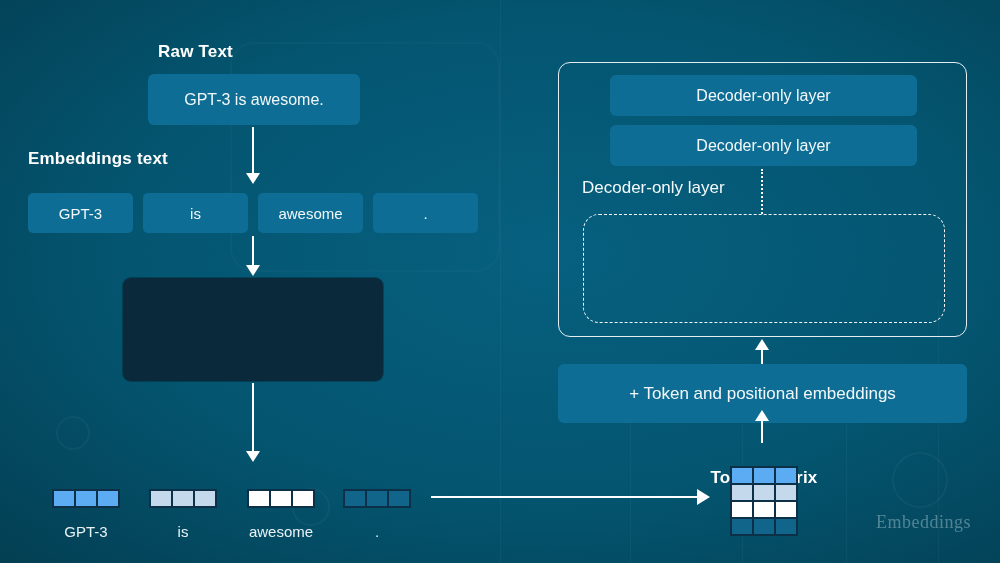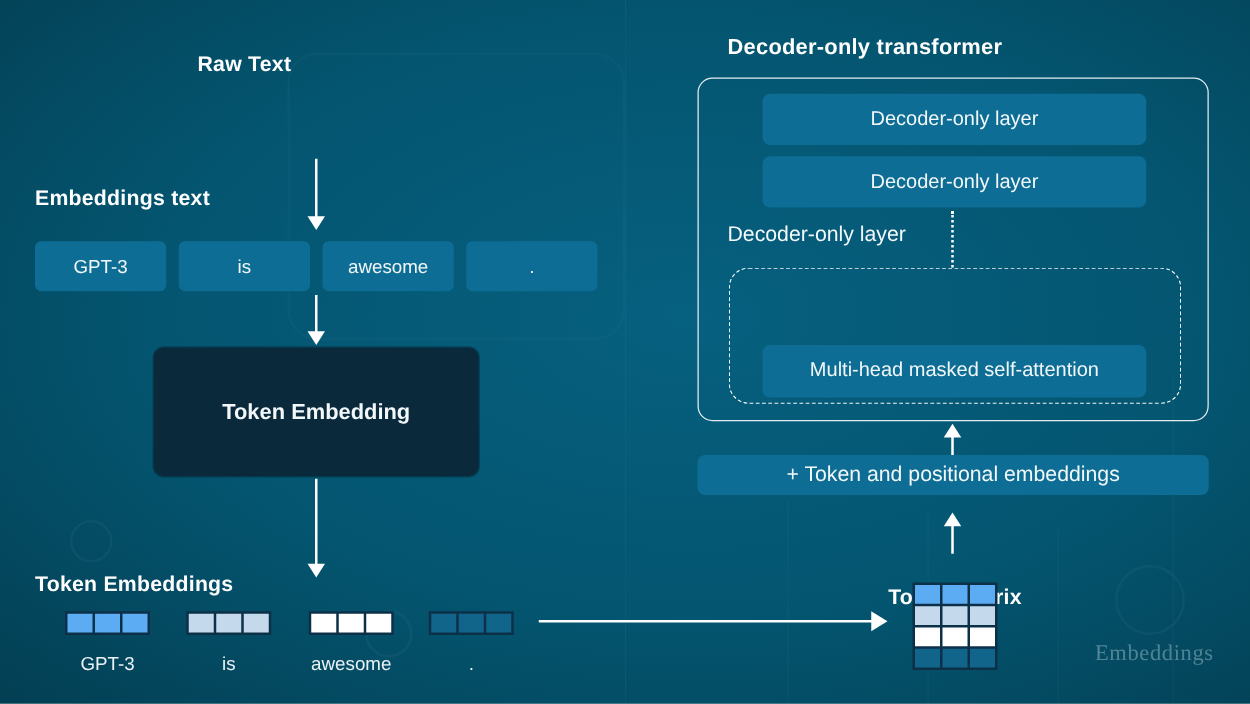--- a/index.html
+++ b/index.html
@@ -56,21 +56,21 @@
   #decoder-stack { position:absolute; left:610px; top:75px; width:307px; }
   .decoder-box { width:307px; height:41px; margin-bottom:9px; background:var(--box,#0e6d94);
                  border-radius:6px; display:flex; align-items:center; justify-content:center;
                  font-size:16px; color:#f2f8fa; }
   #decoder-layer-label { position:absolute; left:582px; top:178px; font-size:17px; color:#f4f9fb; }
   #dotted-line { position:absolute; left:761px; top:169px; height:45px; border-left:2.5px dotted #ffffff; }
   #dashed-box { position:absolute; left:583px; top:214px; width:362px; height:109px;
                 border:1.6px dashed rgba(255,255,255,0.95); border-radius:16px; }
   #ffn-box { left:610px; top:225px; width:307px; height:42px; }
   #mha-box { left:610px; top:276px; width:307px; height:42px; }
-  #pos-emb-box { left:558px; top:364px; width:409px; height:32px; font-size:17px; }
+  #pos-emb-box { left:558px; top:364px; width:409px; height:59px; font-size:17px; }
 
   
   .arrow-v { position:absolute; width:16px; }
   .arrow-down::before { content:""; position:absolute; left:7px; top:0; bottom:10px; width:2px; background:#fff; }
   .arrow-down::after  { content:""; position:absolute; bottom:0; left:1px; width:0; height:0;
                         border-left:7px solid transparent; border-right:7px solid transparent;
                         border-top:11px solid #fff; }
   .arrow-up::before { content:""; position:absolute; left:7px; top:10px; bottom:0; width:2px; background:#fff; }
   .arrow-up::after  { content:""; position:absolute; top:0; left:1px; width:0; height:0;
                       border-left:7px solid transparent; border-right:7px solid transparent;
@@ -94,41 +94,40 @@
   <div class="decor vline" style="left:742px; top:410px; height:153px;"></div>
   <div class="decor vline" style="left:846px; top:420px; height:143px;"></div>
   <div class="decor vline" style="left:938px; top:300px; height:263px;"></div>
   <div class="decor circ" style="left:56px; top:416px; width:34px; height:34px;"></div>
   <div class="decor circ" style="left:892px; top:452px; width:56px; height:56px;"></div>
   <div class="decor circ" style="left:292px; top:488px; width:38px; height:38px;"></div>
   <div class="decor trace" style="left:230px; top:42px; width:270px; height:230px;"></div>
 
   <div class="heading" style="left:158px; top:42px; width:212px; ">Raw Text</div>
 
+  <div class="box" id="raw-text-box">GPT-3 is awesome.</div>
 
   <div class="arrow-v arrow-down" style="left:245px; top:127px; height:57px;"></div>
 
   <div class="heading" style="left:28px; top:149px;">Embeddings text</div>
 
   <div id="token-row">
       <div class="token-box">GPT-3</div>
       <div class="token-box">is</div>
       <div class="token-box">awesome</div>
       <div class="token-box">.</div>
     </div>
 
   <div class="arrow-v arrow-down" style="left:245px; top:236px; height:40px;"></div>
 
   <div class="box" id="lookup-box">
-    <span>Token Embedding</span>
   </div>
 
   <div class="arrow-v arrow-down" style="left:245px; top:383px; height:79px;"></div>
 
-  <div class="heading" style="left:28px; top:458px;">Token Embeddings</div>
 
   <div id="embeddings-area">
       <div class="embed-strip" style="left: 52px;">
         <div class="cell" style="background: rgb(92, 172, 243);"></div>
         <div class="cell" style="background: rgb(92, 172, 243);"></div>
         <div class="cell" style="background: rgb(92, 172, 243);"></div>
       </div>
       <div class="embed-label" style="left: 36px;">GPT-3</div>
       <div class="embed-strip" style="left: 149px;">
         <div class="cell" style="background: rgb(196, 217, 235);"></div>
@@ -145,37 +144,35 @@
       <div class="embed-strip" style="left: 343px;">
         <div class="cell" style="background: rgb(17, 100, 138);"></div>
         <div class="cell" style="background: rgb(17, 100, 138);"></div>
         <div class="cell" style="background: rgb(17, 100, 138);"></div>
       </div>
       <div class="embed-label" style="left: 327px;">.</div>
     </div>
 
   <div class="arrow-right" style="left:431px; top:488px; width:279px;"></div>
 
-  <div class="heading" style="left:582px; top:27px; font-size:17.5px;">Decoder-only transformer</div>
 
   <div id="transformer-panel"></div>
 
   <div id="decoder-stack">
       <div class="decoder-box">Decoder-only layer</div>
       <div class="decoder-box">Decoder-only layer</div>
     </div>
 
   <div id="decoder-layer-label">Decoder-only layer</div>
 
   <div id="dotted-line"></div>
 
   <div id="dashed-box"></div>
 
 
-  <div class="box" id="mha-box">Multi-head masked self-attention</div>
 
   <div class="arrow-v arrow-up" style="left:754px; top:339px; height:25px;"></div>
 
   <div class="box" id="pos-emb-box">+ Token and positional embeddings</div>
 
   <div class="arrow-v arrow-up" style="left:754px; top:410px; height:33px;"></div>
 
   <div class="heading" style="left:705px; top:444px; width:118px; text-align:center;margin-top:24px;">Token matrix</div>
 
   <div id="token-matrix">

